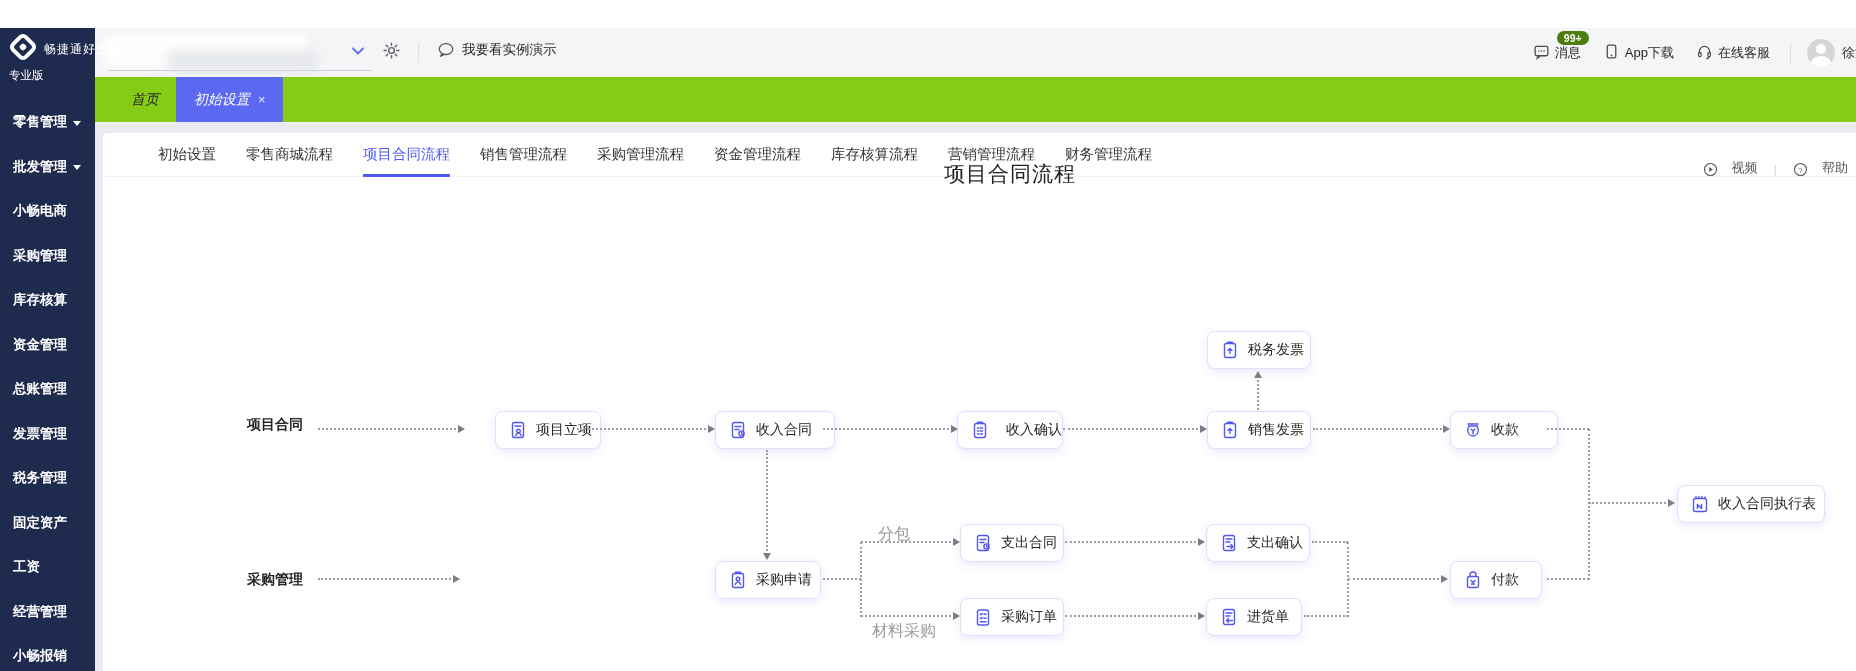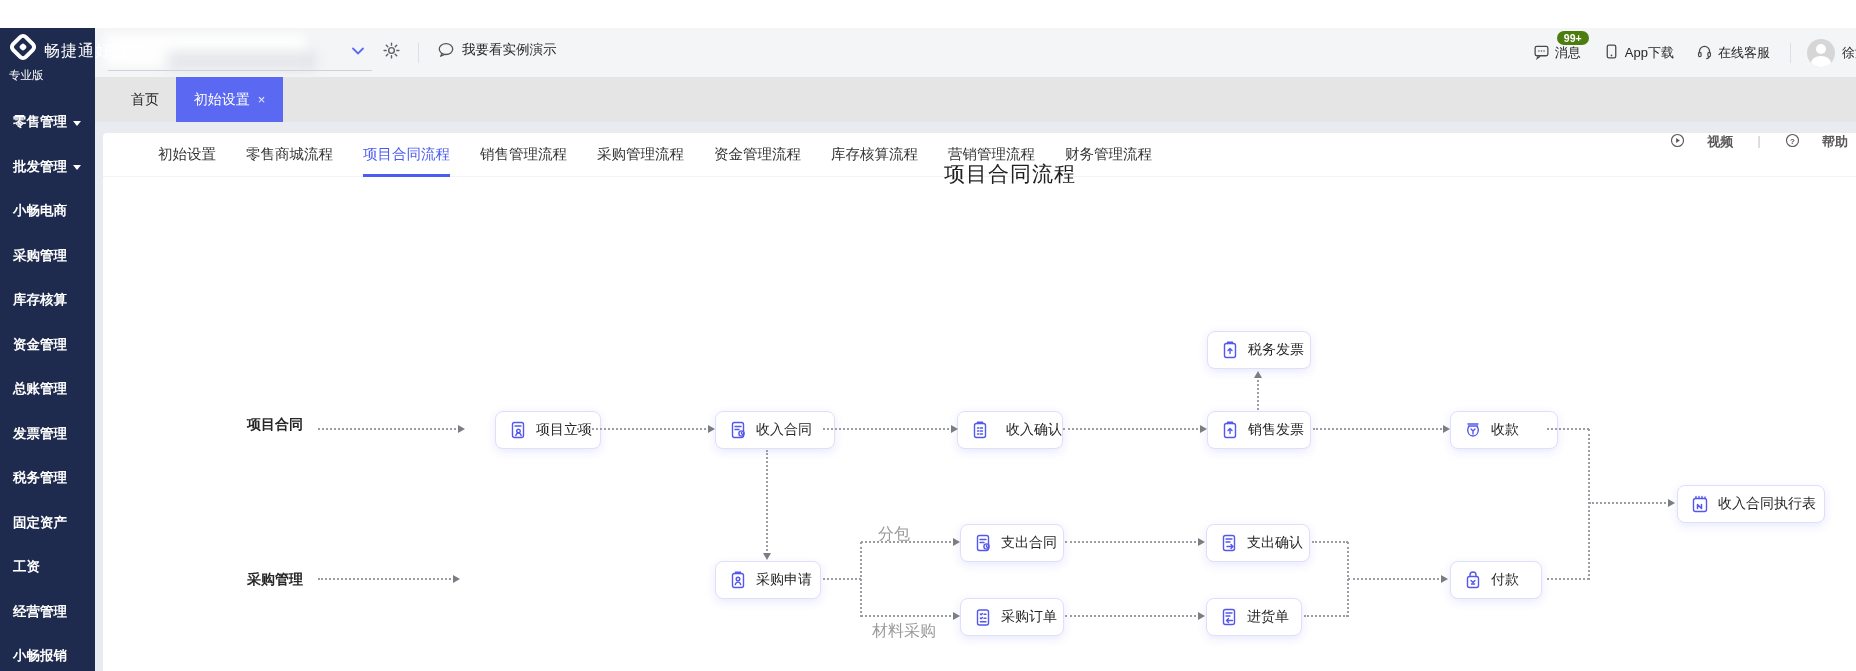--- a/index.html
+++ b/index.html
@@ -7,21 +7,21 @@
     font-family:"Liberation Sans","DejaVu Sans",sans-serif; }
   .app { position:absolute; top:28px; left:0; width:1856px; height:643px; }
 
   
   .sidebar { position:absolute; left:0; top:0; width:95px; height:643px; background:#1e2a4e; z-index:5; }
   .logo-block { position:relative; height:72px; }
   .logo-glyph { position:absolute; left:12px; top:8px; width:22px; height:22px;
     border:4px solid #fff; border-radius:6px; transform:rotate(45deg); }
   .logo-glyph::after { content:""; position:absolute; left:4px; top:4px; width:6px; height:6px;
     background:#fff; border-radius:2px; }
-  .brand-name { position:absolute; left:44px; top:13px; width:110px; color:#fff; font-size:16px;
+  .brand-name { position:absolute; left:44px; top:13px; width:110px; color:#fff; font-size:12px;
     letter-spacing:1px; white-space:nowrap; }
   .edition { position:absolute; left:9px; top:40px; color:#fff; font-size:11.5px; }
   .side-list { position:absolute; top:72px; left:0; width:95px; }
   .side-item { height:44.5px; display:flex; align-items:center; justify-content:flex-start;
     padding-left:13px; color:#fff; font-size:13.5px; font-weight:600; cursor:pointer; white-space:nowrap; }
   .caret { width:0; height:0; border-left:4.5px solid transparent; border-right:4.5px solid transparent;
     border-top:5.5px solid #fff; margin-left:6px; margin-top:2px; }
 
   
   .topbar { position:absolute; left:95px; top:0; width:1761px; height:49px; background:#f4f5f7; }
@@ -43,38 +43,38 @@
   .vdiv2 { width:1px; height:20px; background:#dcdfe3; margin:0 16px 0 20px; }
   .avatar { width:28px; height:28px; border-radius:50%; background:#d6d6d6; position:relative;
     overflow:hidden; margin-right:7px; flex:none; }
   .avatar::before { content:""; position:absolute; left:9px; top:5px; width:10px; height:10px;
     border-radius:50%; background:#fff; }
   .avatar::after { content:""; position:absolute; left:4px; top:17px; width:20px; height:14px;
     border-radius:50%; background:#fff; }
   .user-name { font-size:13px; color:#262626; white-space:nowrap; width:14px; overflow:visible; }
 
   
-  .tabstrip { position:absolute; left:95px; top:49px; width:1761px; height:45px; background:#e5e5e5; }
+  .tabstrip { position:absolute; left:95px; top:49px; width:1761px; height:45px; background:#84cc16;font-style:italic; }
   .home-tab { position:absolute; left:36px; top:0; height:45px; display:flex; align-items:center;
     font-size:14px; color:#262626; cursor:pointer; }
   .active-wtab { position:absolute; left:81px; top:0; height:45px; width:107px; background:#5a68f2;
     color:#fff; font-size:14px; display:flex; align-items:center; justify-content:center; gap:8px;
     cursor:pointer; }
   .wtab-close { font-size:13px; opacity:.9; cursor:pointer; }
 
   
   .main-bg { position:absolute; left:95px; top:94px; width:1761px; height:549px; background:#e9ebf0; }
   .card { position:absolute; left:8px; top:11px; width:1753px; height:538px; background:#fff;
     border-radius:4px 0 0 0; }
   .ctabs { position:absolute; left:0; top:0; width:100%; height:44px; display:flex; align-items:center;
     padding-left:55px; gap:30px; border-bottom:1px solid #f2f3f5; }
   .ctab { font-size:14.5px; color:#333; cursor:pointer; height:44px; display:flex; align-items:center; }
   .ctab.active { color:#4c5bf2; border-bottom:3px solid #4c5bf2; padding-top:3px; }
-  .help-cluster { position:absolute; right:8px; top:0; height:44px; display:flex; align-items:flex-start;
-    gap:22px; font-size:13px; color:#595959;font-weight:bold; }
+  .help-cluster { position:absolute; right:8px; top:0; height:44px; display:flex; align-items:flex-end;
+    gap:14px; font-size:13px; color:#595959; }
   .help-sep { color:#d9d9d9; margin:0 2px; }
   .icon-circ { display:inline-flex; }
 
   .flow-title { position:absolute; left:820px; top:132px; width:380px; text-align:center;
     font-size:21px; font-weight:500; color:#1f1f1f; letter-spacing:1px; }
 
   
   .flow-layer { position:absolute; left:0; top:0; width:1856px; height:643px; z-index:3; pointer-events:none; }
   .node { position:absolute; height:38px; background:#fff; border:1px solid #dfdefb; border-radius:8px;
     box-shadow:0 3px 10px rgba(84,88,240,.13); display:flex; align-items:center; gap:8px;

